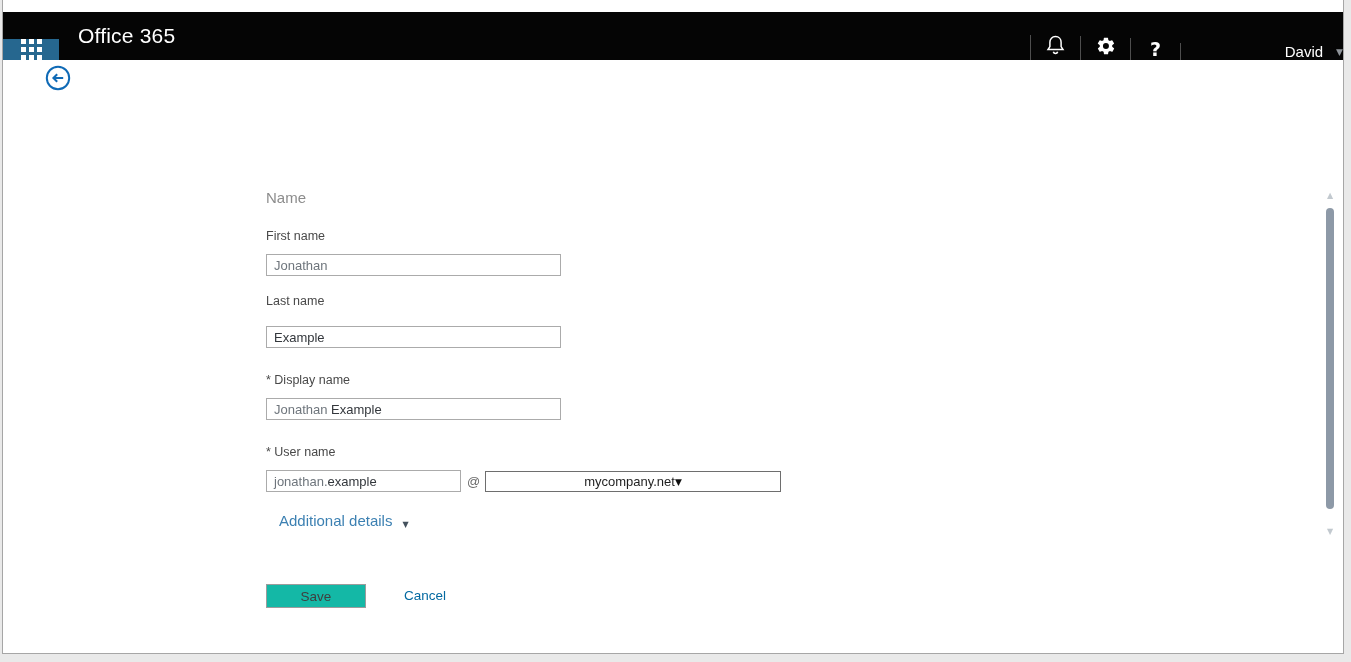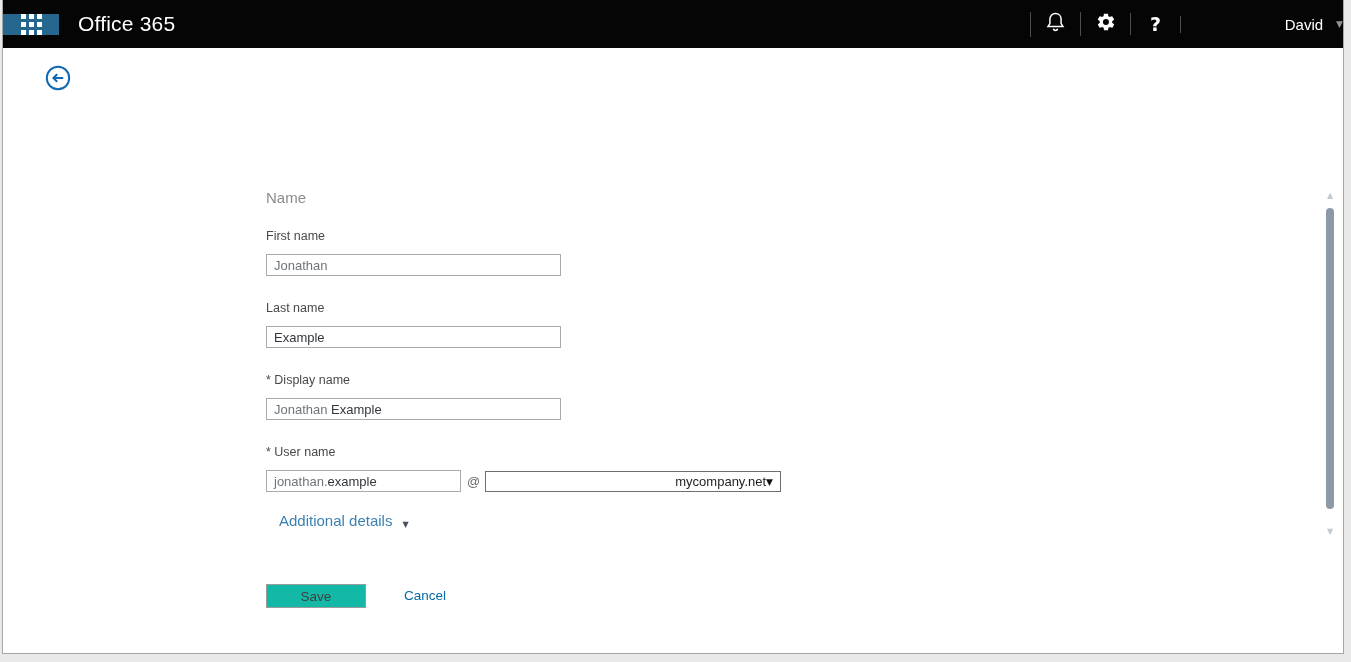--- a/index.html
+++ b/index.html
@@ -10,22 +10,22 @@
     font-family:"Liberation Sans", sans-serif;
     -webkit-font-smoothing:antialiased;
   }
   .window {
     position:absolute; left:2px; top:0; width:1342px; height:654px;
     background:#ffffff; border:1px solid #a6a6a6; border-top:none;
   }
 
   
   .topbar {
-    position:absolute; left:0; top:0; right:0; height:48px;
-    background:#050505; display:flex; align-items:center;
+    position:absolute; left:0; top:12px; right:0; height:48px;
+    background:#050505; display:flex; align-items:flex-end;
   }
   .waffle-btn { width:56px; background:#26678f; display:flex; align-items:center; justify-content:center; cursor:pointer; }
   .waffle-grid { display:grid; grid-template-columns:repeat(3,5px); grid-gap:3px; }
   .waffle-grid i { width:5px; height:5px; background:#fff; display:block; }
   .brand { color:#fff; font-size:21px; font-weight:300; margin-left:19px; align-self:center; letter-spacing:.2px; }
   .topbar-spacer { flex:1; }
   .topbar-cell {
     width:50px; border-left:1px solid #4e4e4e; display:flex;
     align-items:center; justify-content:center; cursor:pointer;
   }
@@ -54,21 +54,21 @@
     position:absolute; left:263px; width:295px; height:22px;
     border:1px solid #ababab; background:#fff; font-size:13px;
     display:flex; align-items:center; padding:0 7px; cursor:text; white-space:pre;
   }
   .val-gray { color:#6e757c; }
   .val-dark { color:#33373c; }
   .at-sign { position:absolute; left:464px; top:474px; font-size:13px; color:#6b6b6b; }
   .domain-select {
     position:absolute; left:482px; top:471px; width:296px; height:21px;
     border:1px solid #6e6e6e; background:#fff; display:flex; align-items:center;
-    justify-content:flex-end; padding:0 7px; font-size:13px; color:#1f1f1f; cursor:pointer;
+    justify-content:center; padding:0 7px; font-size:13px; color:#1f1f1f; cursor:pointer;
   }
   .select-caret { font-size:9px; color:#111; font-family:"DejaVu Sans", sans-serif; }
 
   .additional-details {
     position:absolute; left:276px; top:512px; font-size:15px; color:#3c80b2;
     cursor:pointer; display:flex; align-items:flex-end; gap:10px;
   }
   .dropdown-caret { font-size:8px; color:#44515d; font-family:"DejaVu Sans", sans-serif; padding-top:2px; }
 
   .save-btn {
@@ -147,21 +147,21 @@
 
 
 
   <div class="section-title">Name</div>
 
   <div class="field-label" style="top:229px;">First name</div>
   <div class="textbox" style="top:254px;">
     <span class="val-gray">Jonathan</span>
   </div>
 
-  <div class="field-label" style="top:301px;">Last name</div>
+  <div class="field-label" style="top:294px;">Last name</div>
   <div class="textbox" style="top:326px;">
     <span class="val-dark">Example</span>
   </div>
 
   <div class="field-label" style="top:373px;">* Display name</div>
   <div class="textbox" style="top:398px;">
     <span class="val-gray">Jonathan </span><span class="val-dark">Example</span>
   </div>
 
   <div class="field-label" style="top:445px;">* User name</div>

